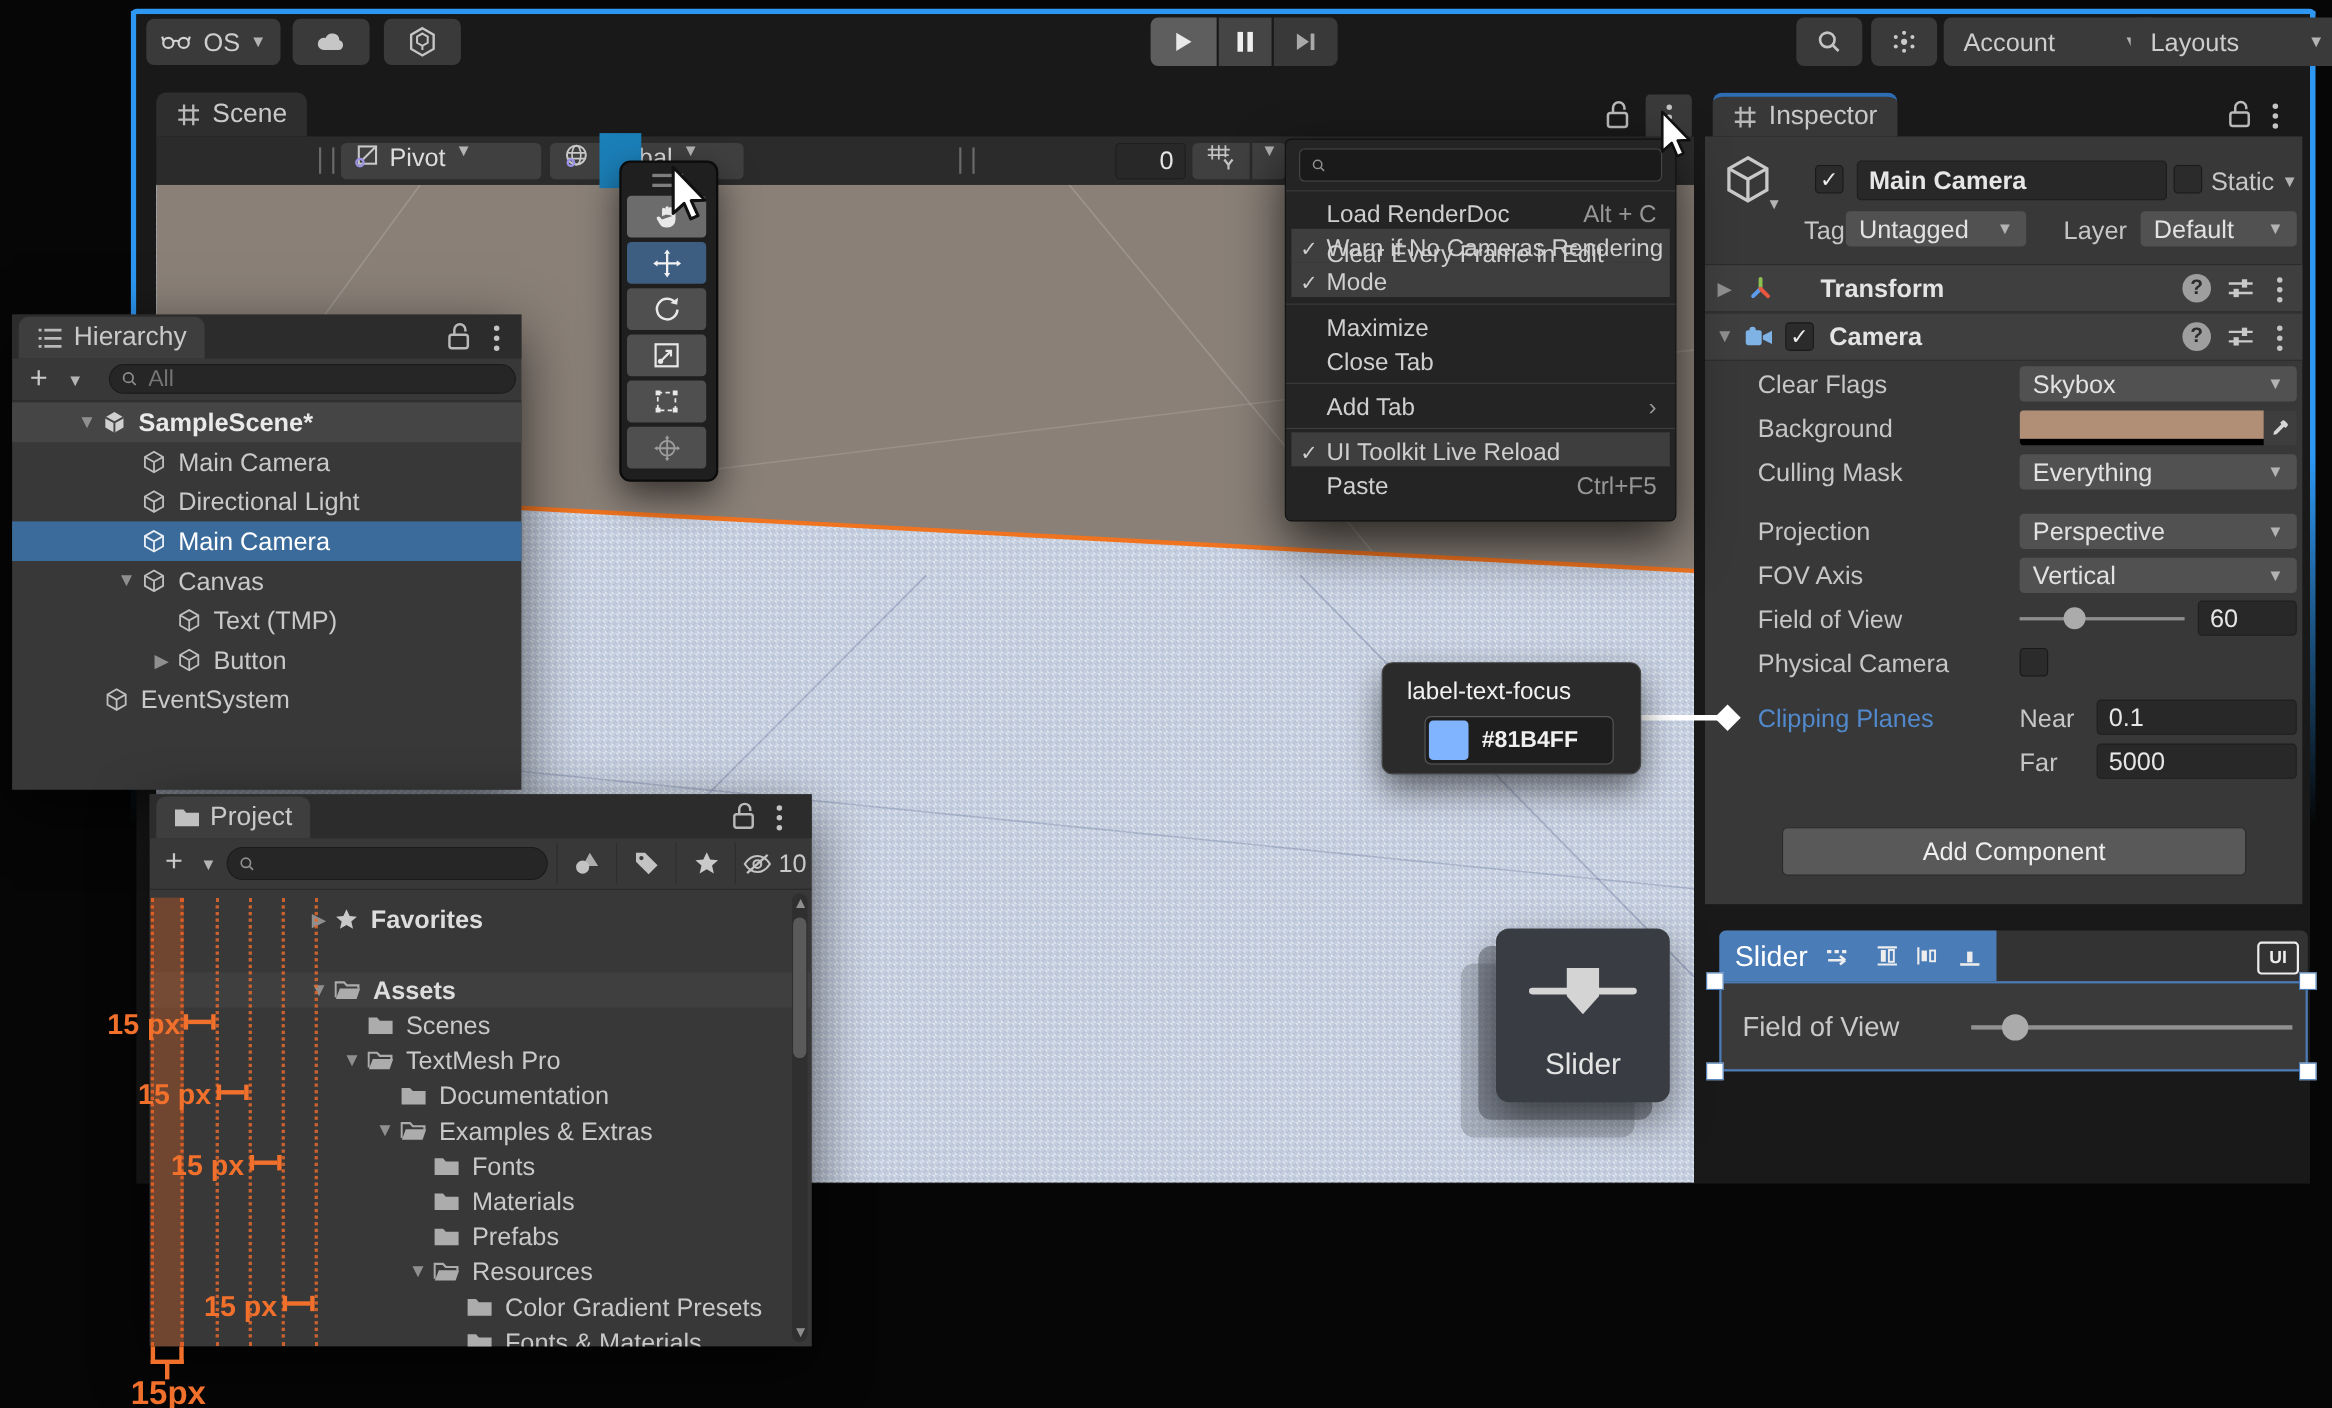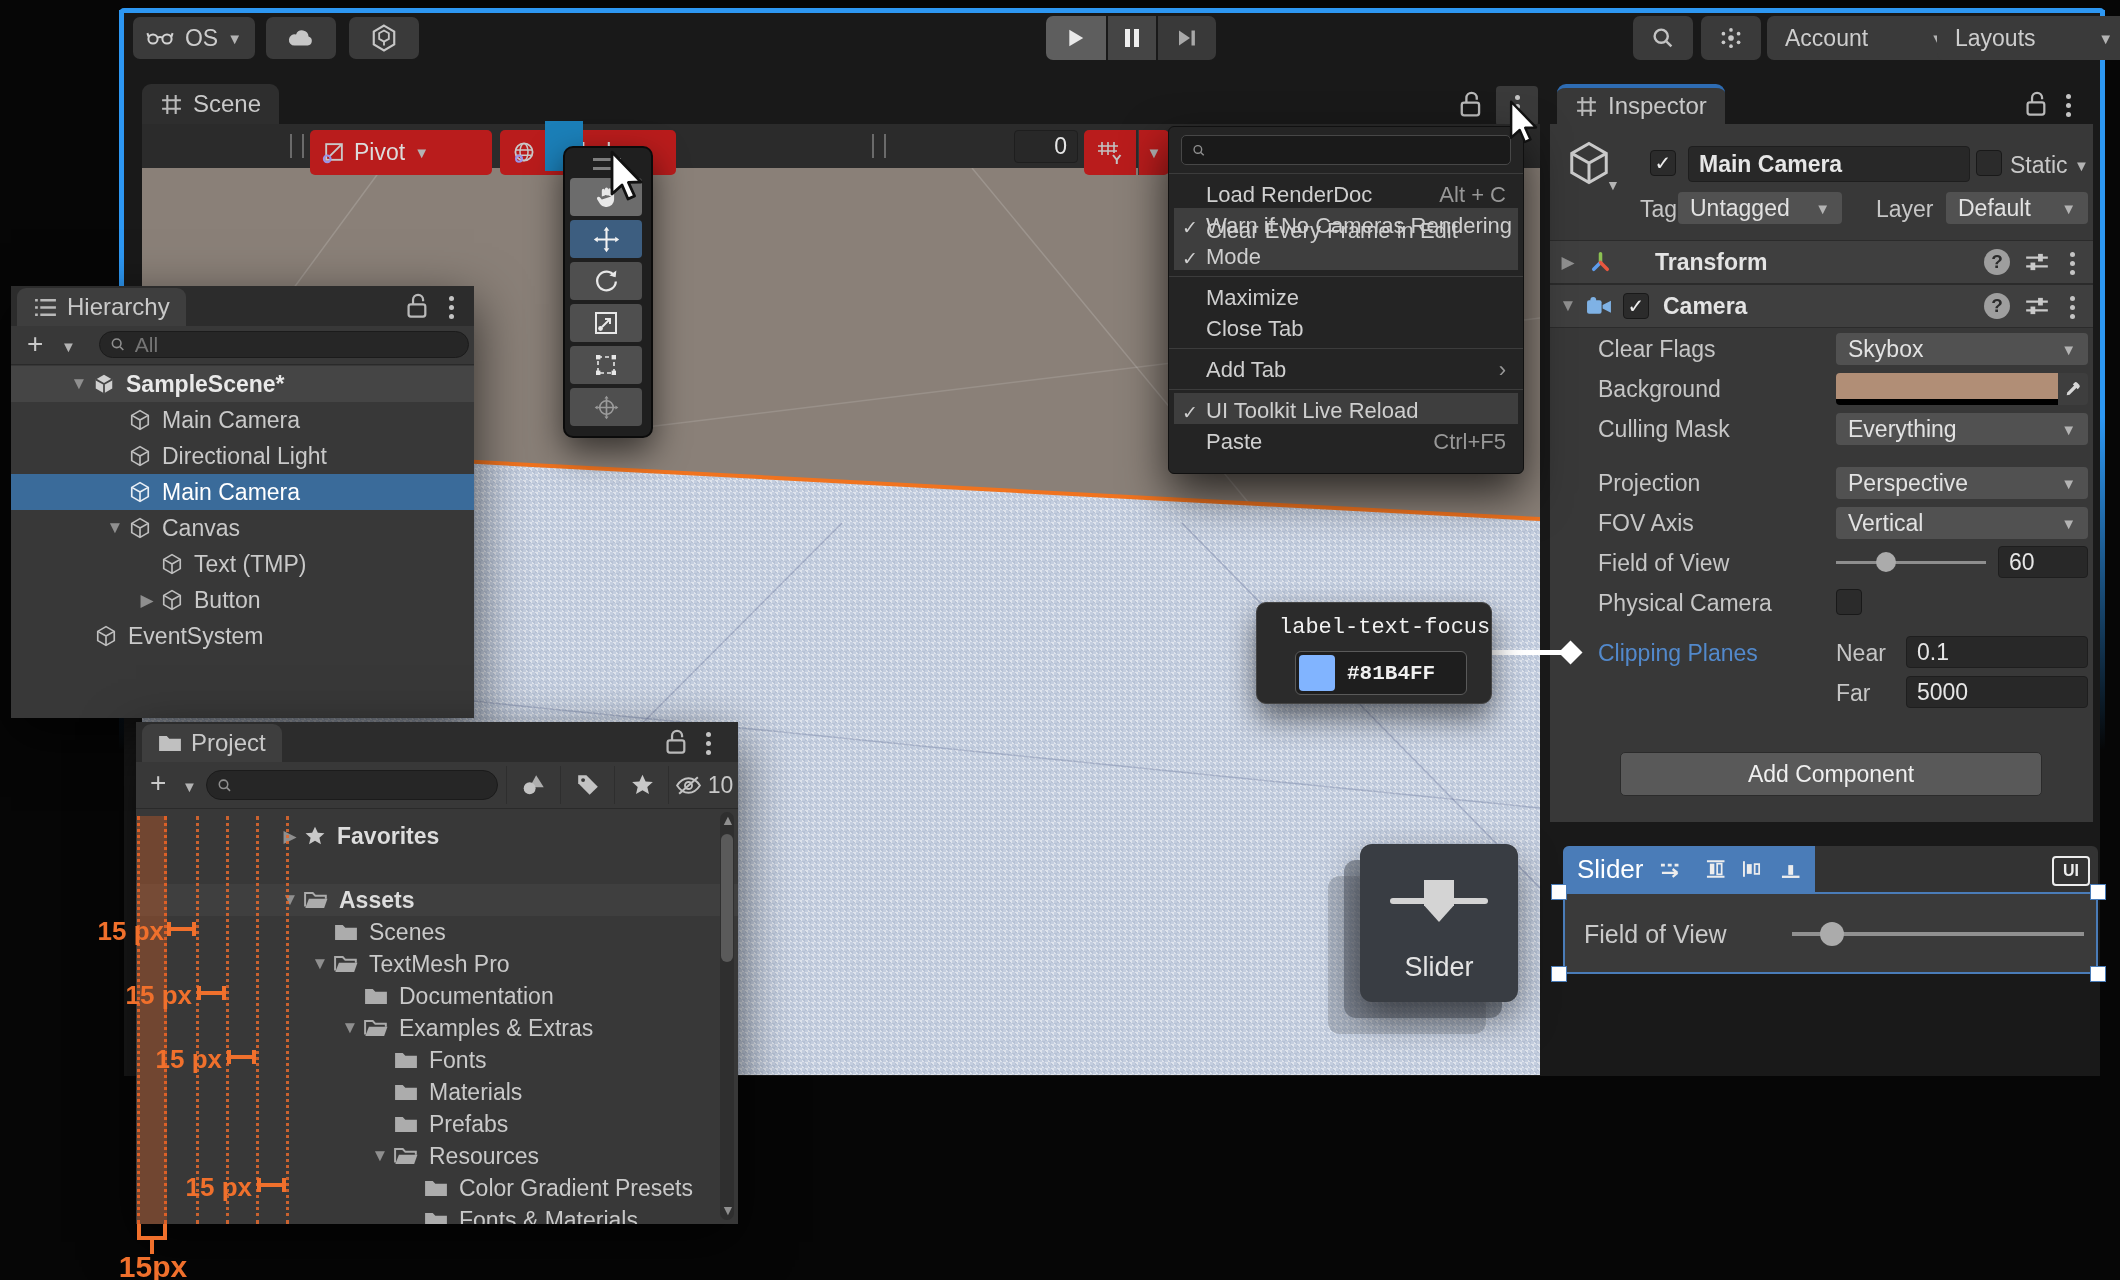--- a/index.html
+++ b/index.html
@@ -11,21 +11,21 @@
   .win-border-top{left:119px;top:8px;width:1986px;height:5px;background:#2D97F2;border-radius:10px 10px 0 0}
   .win-border-left{left:119px;top:10px;width:5px;height:740px;background:linear-gradient(#2D97F2 55%,rgba(45,151,242,0))}
   .win-border-right{left:2100px;top:10px;width:5px;height:740px;background:linear-gradient(#2D97F2 55%,rgba(45,151,242,0))}
   .win-body{left:124px;top:13px;width:1976px;height:1063px;background:#191919}
   
   .tbtn{background:#3A3A3A;border-radius:7px;display:flex;align-items:center;justify-content:center;gap:9px;color:#CDCDCD;font-size:23px}
   .caret{color:#B3B3B3;font-size:15px;line-height:1}
   
   .tab{background:#2E2E2E;border-radius:9px 9px 0 0;display:flex;align-items:center;gap:10px;color:#C9C9C9;font-size:24px;padding:0 18px}
   .scene-toolbar{left:142px;top:124px;width:1398px;height:44px;background:#2B2B2B;z-index:4}
-  .stbtn{background:#b91c1c;border-radius:5px;display:flex;align-items:center;gap:9px;color:#DCDCDC;padding:0 12px;height:45px}
+  .stbtn{background:#404040;border-radius:5px;display:flex;gap:9px;color:#DCDCDC;padding:0 12px;height:33px}
   .handle{width:10px;height:24px;border-left:2px solid #6A6A6A;border-right:2px solid #6A6A6A}
   .viewport{left:142px;top:168px;width:1398px;height:907px;overflow:hidden;z-index:1;
     background-color:#C4CEDF;
     background-image:linear-gradient(45deg,rgba(255,255,255,.45) 25%,transparent 25%,transparent 75%,rgba(255,255,255,.45) 75%),
                      linear-gradient(45deg,rgba(170,182,204,.5) 25%,transparent 25%,transparent 75%,rgba(170,182,204,.5) 75%);
     background-size:6px 6px;background-position:0 0,3px 3px}
   
   .panel{background:#383838;box-shadow:0 18px 50px rgba(0,0,0,.65)}
   .ptabbar{position:absolute;left:0;top:0;right:0;height:40px;background:#2C2C2C}
   .ptab{position:absolute;left:6px;top:2px;height:38px;background:#3E3E3E;border-radius:9px 9px 0 0;display:flex;align-items:center;gap:9px;color:#C9C9C9;font-size:24px;padding:0 16px}
@@ -53,21 +53,21 @@
   .cb{width:26px;height:26px;background:#2B2B2B;border:1px solid #191919;border-radius:4px;box-sizing:border-box;display:flex;align-items:center;justify-content:center;color:#EDEDED;font-size:20px}
   .ifield{background:#282828;border:1px solid #1E1E1E;border-radius:4px;color:#E6E6E6;font-size:23px;padding:0 10px;box-sizing:border-box;font-family:"Liberation Sans",sans-serif;outline:0}
   .help{width:26px;height:26px;border-radius:50%;background:#9E9E9E;color:#2B2B2B;font-weight:bold;font-size:19px;display:flex;align-items:center;justify-content:center}
   .chdr{position:absolute;left:0;width:543px;height:44px;background:#3F3F3F;border-top:1px solid #2B2B2B;border-bottom:1px solid #2B2B2B;display:flex;align-items:center;box-sizing:border-box}
   
   .meas{color:#F0702C;font-weight:bold;font-size:26px;text-align:right}
   .bracket{border-left:4px solid #F0702C;border-right:4px solid #F0702C;background:linear-gradient(#F0702C,#F0702C) center/100% 4px no-repeat;height:14px}
   .guide{border-left:3px dotted rgba(228,106,46,.85);width:0;top:816px;height:408px;z-index:55}
   
   .tipbox{left:1256px;top:602px;width:234px;height:100px;background:#2B2B2B;border:1px solid #444;border-radius:10px;box-shadow:0 14px 30px rgba(0,0,0,.55);z-index:45}
-  .mono{font-family:Liberation Mono, monospace}
+  .mono{font-family:Liberation Sans, sans-serif}
 </style>
 </head>
 <body>
 
 <div class="abs win-border-top"></div>
 <div class="abs win-border-left"></div>
 <div class="abs win-border-right"></div>
 <div class="abs win-body"></div>
 
 <div class="abs tbtn" style="left:133px;top:17px;width:122px;height:42px">

